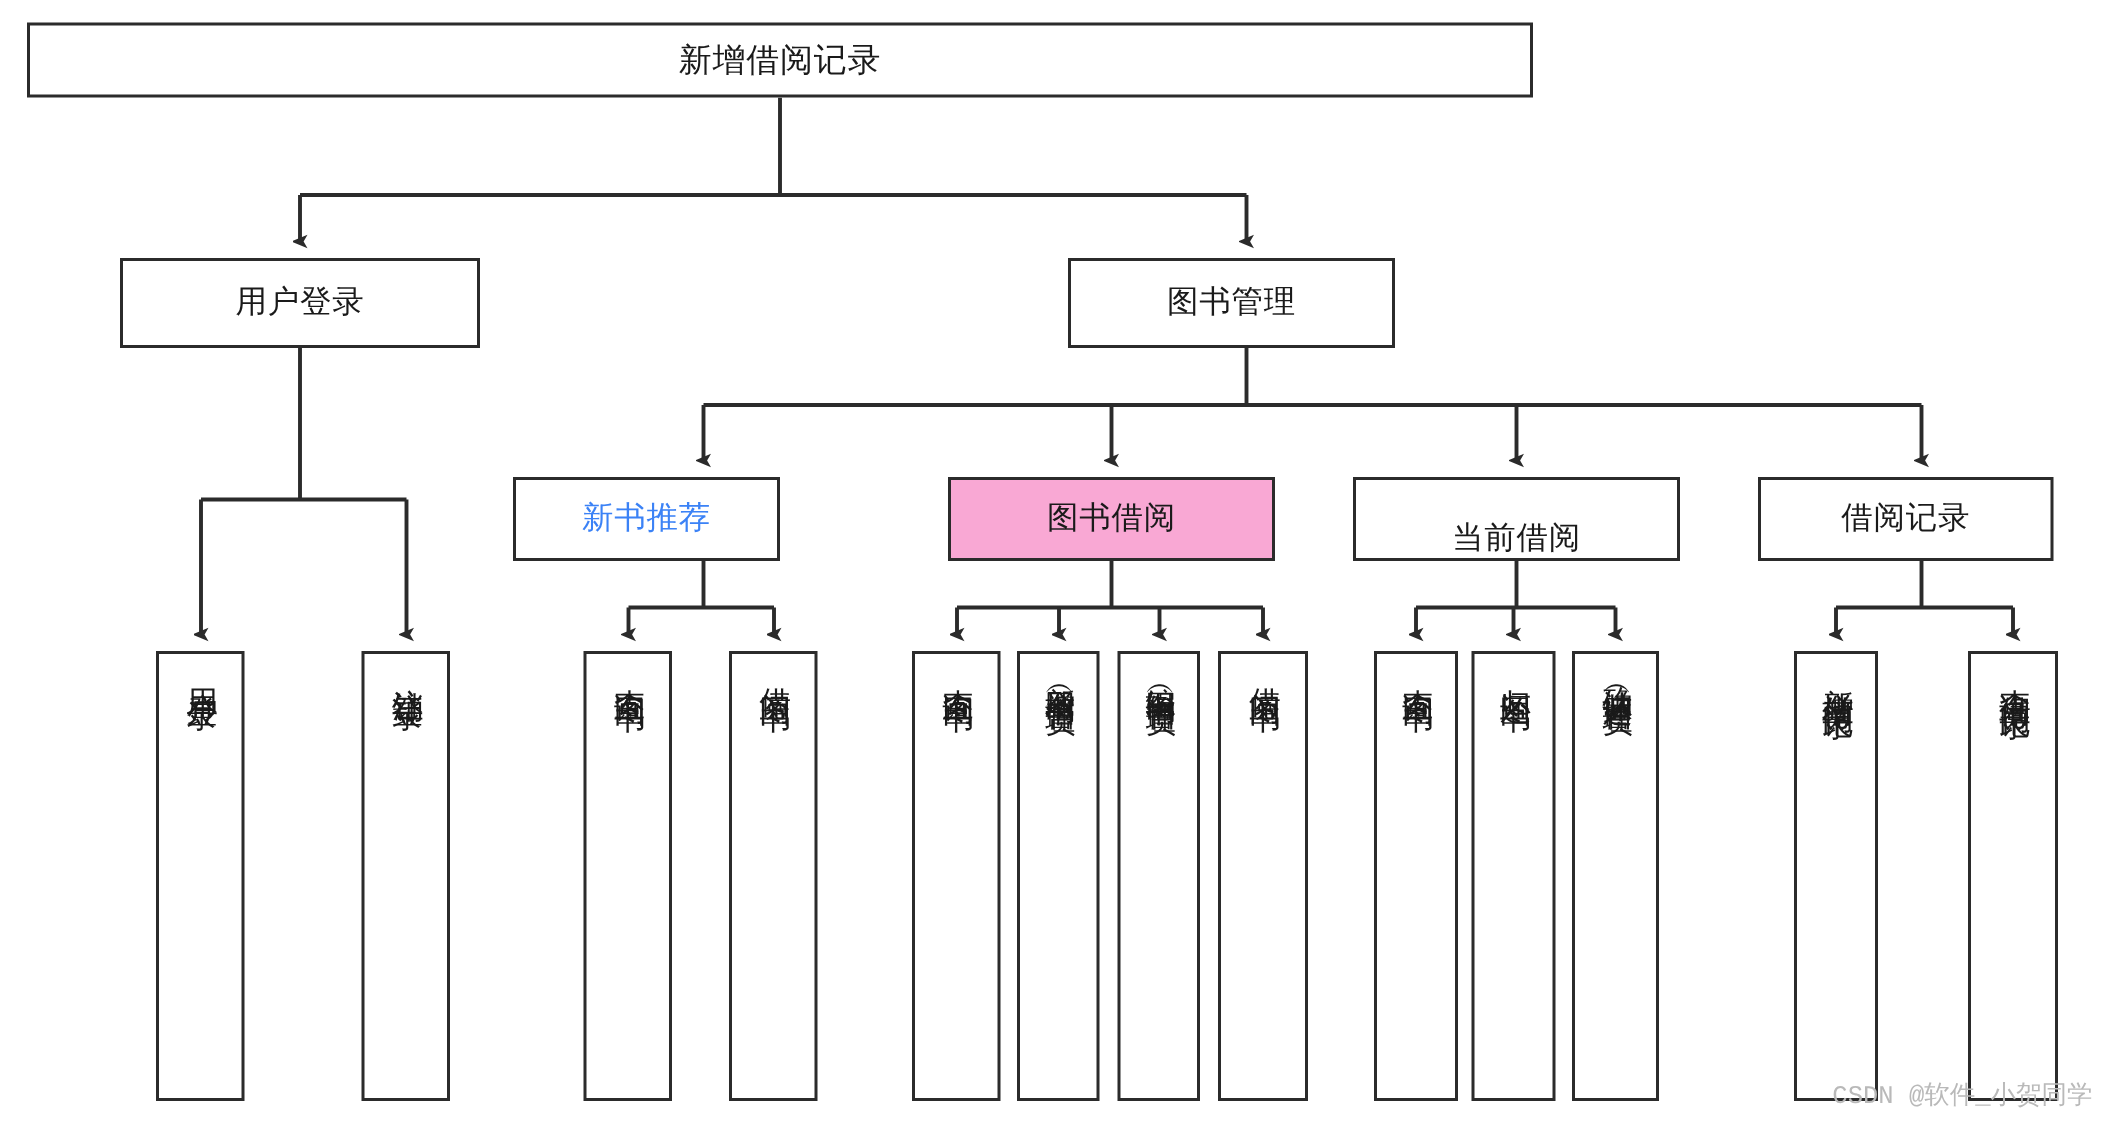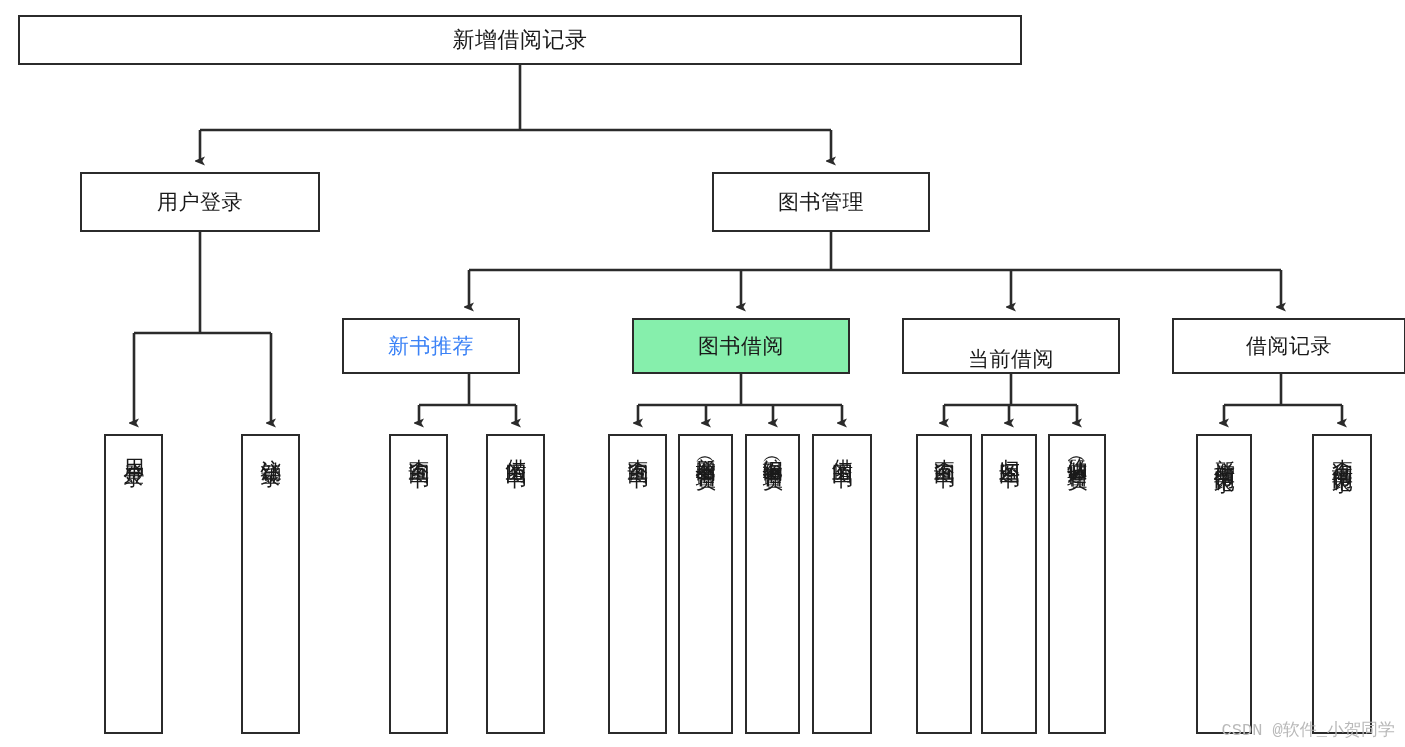--- a/index.html
+++ b/index.html
@@ -112,27 +112,27 @@
       </div>
       <div class="node horizontal" style="left: 80px; top: 172px; width: 240px; height: 60px; border-color: rgb(43, 43, 43); background: rgb(255, 255, 255); color: rgb(26, 26, 26);">
         <span class="label">用户登录</span>
       </div>
       <div class="node horizontal" style="left: 712px; top: 172px; width: 218px; height: 60px; border-color: rgb(43, 43, 43); background: rgb(255, 255, 255); color: rgb(26, 26, 26);">
         <span class="label">图书管理</span>
       </div>
       <div class="node horizontal" style="left: 342px; top: 318px; width: 178px; height: 56px; border-color: rgb(43, 43, 43); background: rgb(255, 255, 255); color: #3b82f6;">
         <span class="label">新书推荐</span>
       </div>
-      <div class="node horizontal" style="left: 632px; top: 318px; width: 218px; height: 56px; border-color: rgb(43, 43, 43); background: #86efac; color: rgb(26, 26, 26);">
+      <div class="node horizontal" style="left: 632px; top: 318px; width: 218px; height: 56px; border-color: rgb(43, 43, 43); background: #f9a8d4; color: rgb(26, 26, 26);">
         <span class="label">图书借阅</span>
       </div>
       <div class="node horizontal" style="left: 902px; top: 318px; width: 218px; height: 56px; border-color: rgb(43, 43, 43); background: rgb(255, 255, 255); color: rgb(26, 26, 26); align-items: flex-end;">
         <span class="label">当前借阅</span>
       </div>
-      <div class="node horizontal" style="left: 1172px; top: 318px; width: 234px; height: 56px; border-color: rgb(43, 43, 43); background: rgb(255, 255, 255); color: rgb(26, 26, 26);">
+      <div class="node horizontal" style="left: 1172px; top: 318px; width: 197px; height: 56px; border-color: rgb(43, 43, 43); background: rgb(255, 255, 255); color: rgb(26, 26, 26);">
         <span class="label">借阅记录</span>
       </div>
       <div class="node vertical" style="left: 104px; top: 434px; width: 59px; height: 300px; border-color: rgb(43, 43, 43); background: rgb(255, 255, 255); color: rgb(26, 26, 26);">
         <span class="label">用户登录</span>
       </div>
       <div class="node vertical" style="left: 241px; top: 434px; width: 59px; height: 300px; border-color: rgb(43, 43, 43); background: rgb(255, 255, 255); color: rgb(26, 26, 26);">
         <span class="label">注销登录</span>
       </div>
       <div class="node vertical" style="left: 389px; top: 434px; width: 59px; height: 300px; border-color: rgb(43, 43, 43); background: rgb(255, 255, 255); color: rgb(26, 26, 26);">
         <span class="label">查询图书</span>

